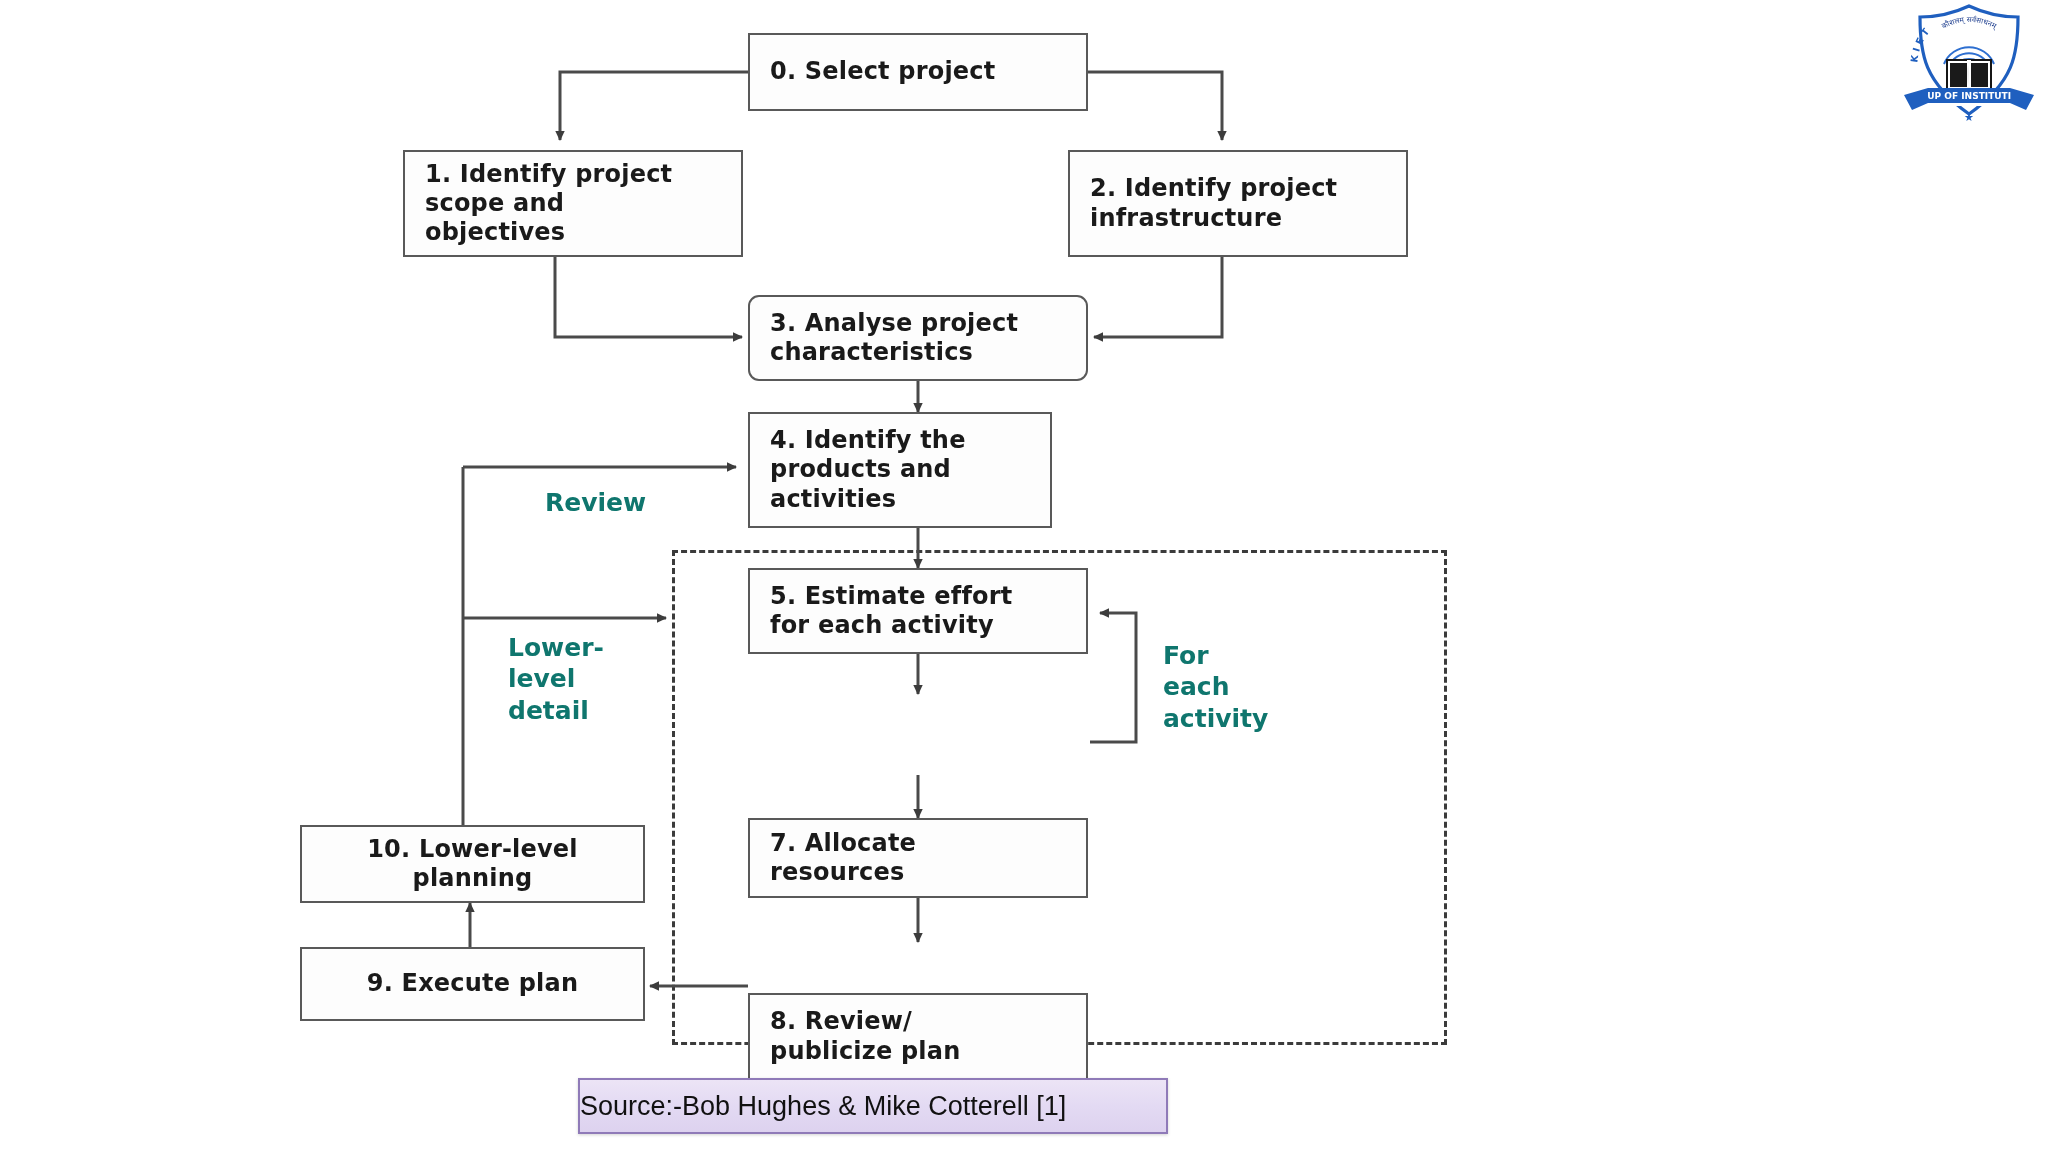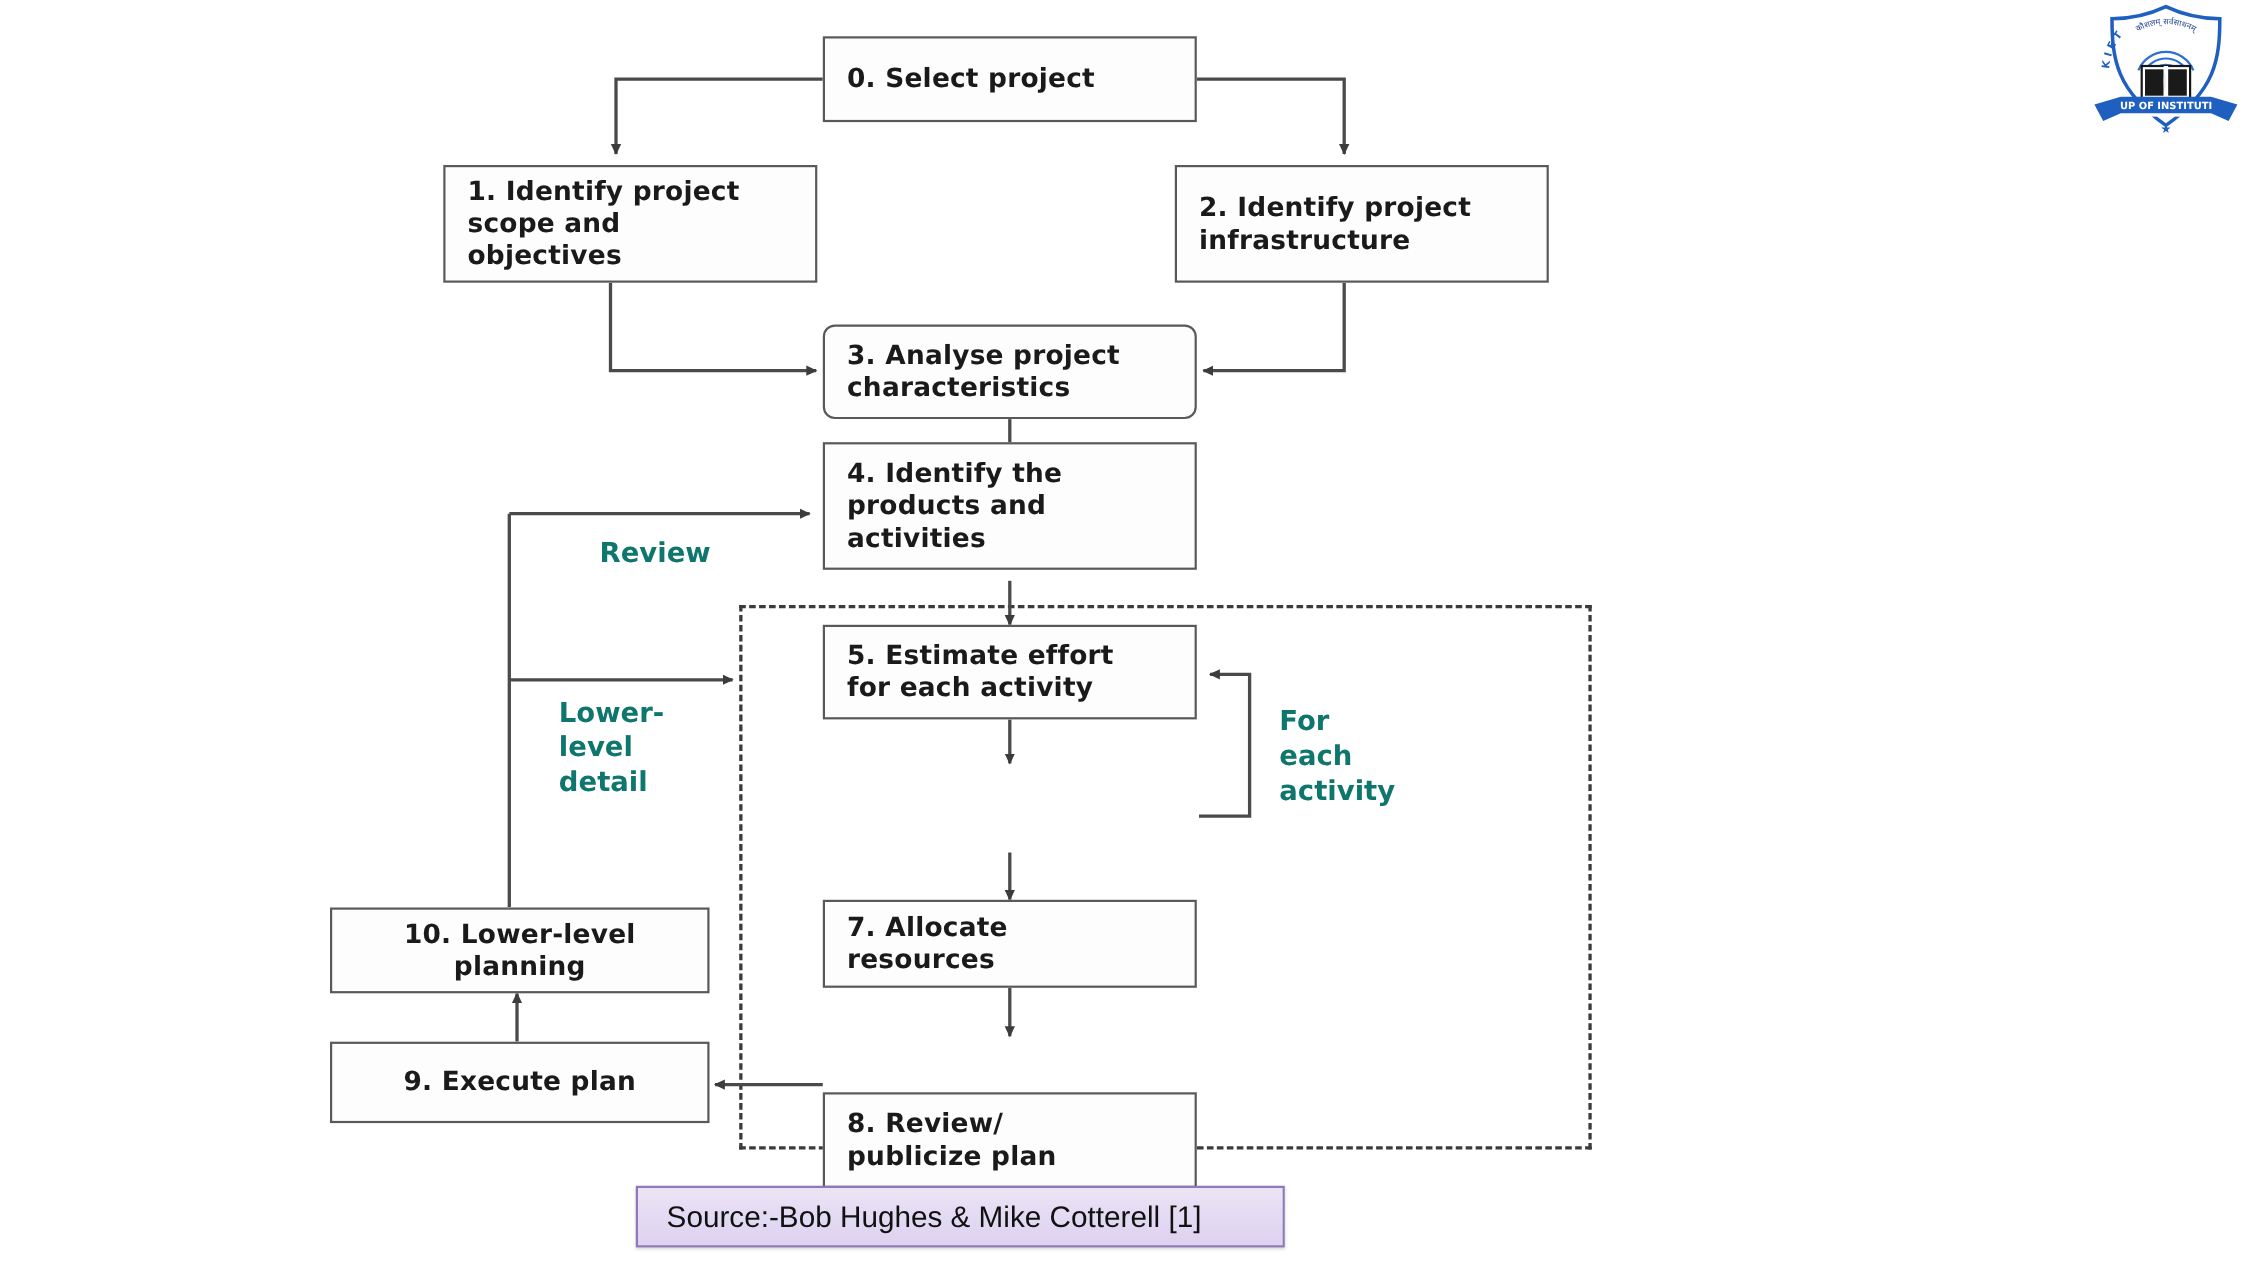--- a/index.html
+++ b/index.html
@@ -79,21 +79,21 @@
     position: absolute;
     left: 578px;
     top: 1078px;
     width: 590px;
     height: 56px;
     box-sizing: border-box;
     border: 2px solid #8f7ab8;
     background: linear-gradient(to bottom, #ece4f6 0%, #e3daf3 50%, #ddd2ef 100%);
     display: flex;
     align-items: center;
-    padding-left: 26px;
+    padding-left: 0;
     font-size: 27px;
     color: #111111;
     font-family: "Liberation Sans", sans-serif;
     box-shadow: 0 1px 3px rgba(0,0,0,.18);
     z-index: 5;
   }
 
   
   #logo {
     position: absolute;
@@ -156,21 +156,21 @@
   <div class="node" style="left:403px;  top:150px; width:340px; height:107px;">1.  Identify project
 scope and
 objectives</div>
 
   <div class="node" style="left:1068px; top:150px; width:340px; height:107px;">2.  Identify project
 infrastructure</div>
 
   <div class="node" style="left:748px;  top:295px; width:340px; height:86px;border-radius:11px;">3.  Analyse project
 characteristics</div>
 
-  <div class="node" style="left:748px;  top:402px; width:340px; height:116px;">4.  Identify the
+  <div class="node" style="left:748px;  top:412px; width:304px; height:116px;">4.  Identify the
 products and
 activities</div>
 
   <div class="node" style="left:748px;  top:568px; width:340px; height:86px;">5.  Estimate effort
 for each activity</div>
 
 
   <div class="node" style="left:748px;  top:818px; width:340px; height:80px;">7.  Allocate
 resources</div>
 

